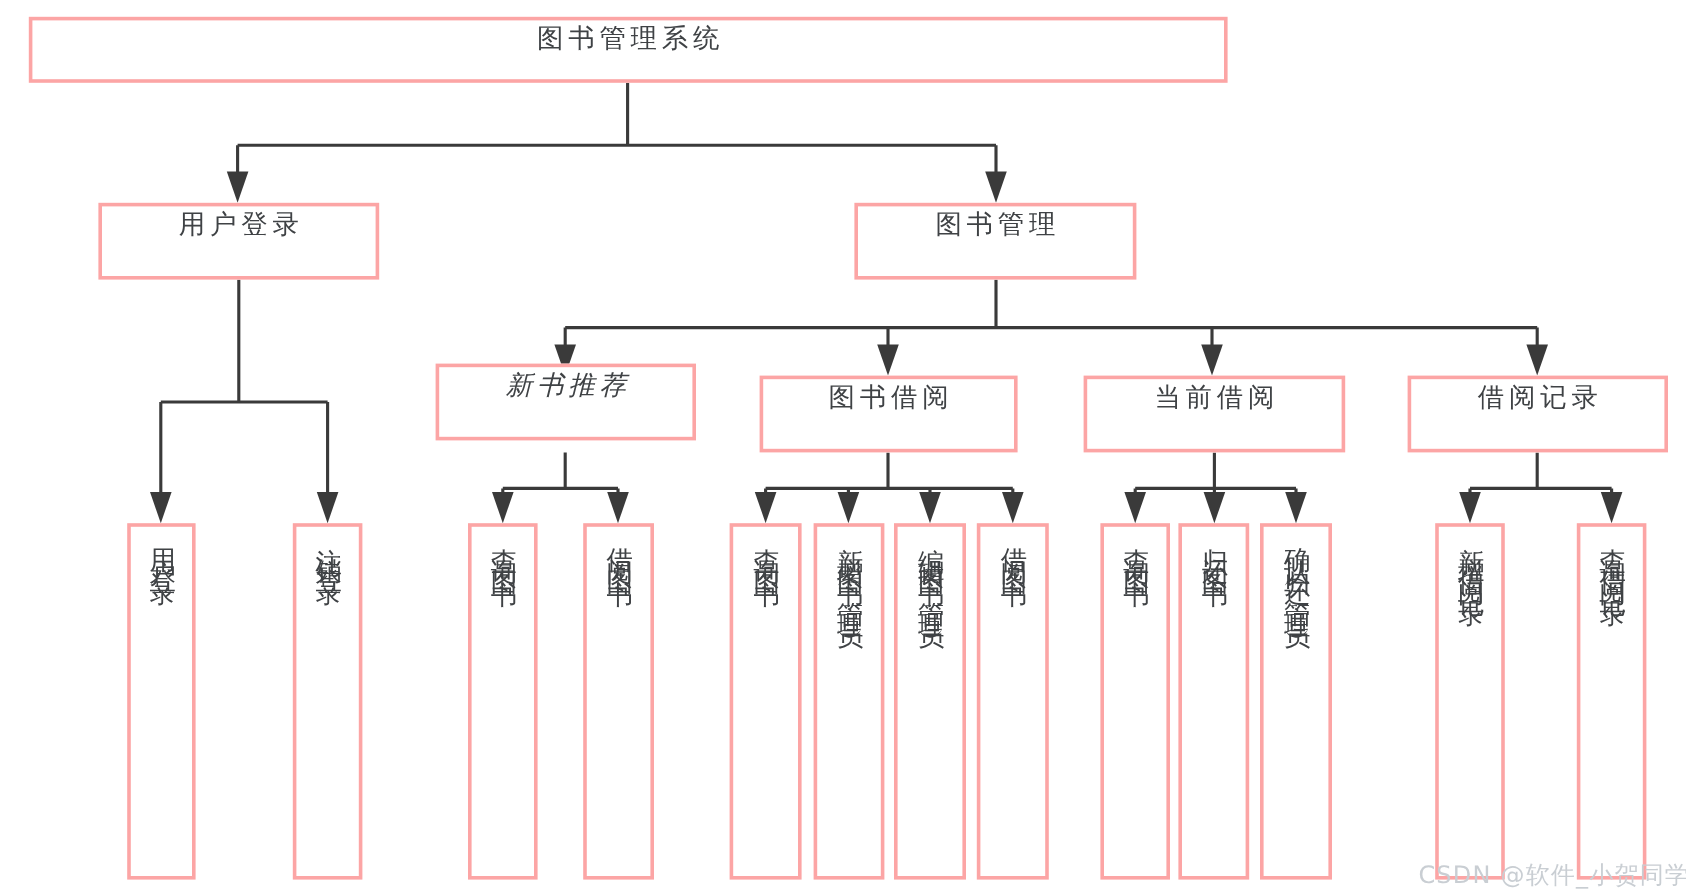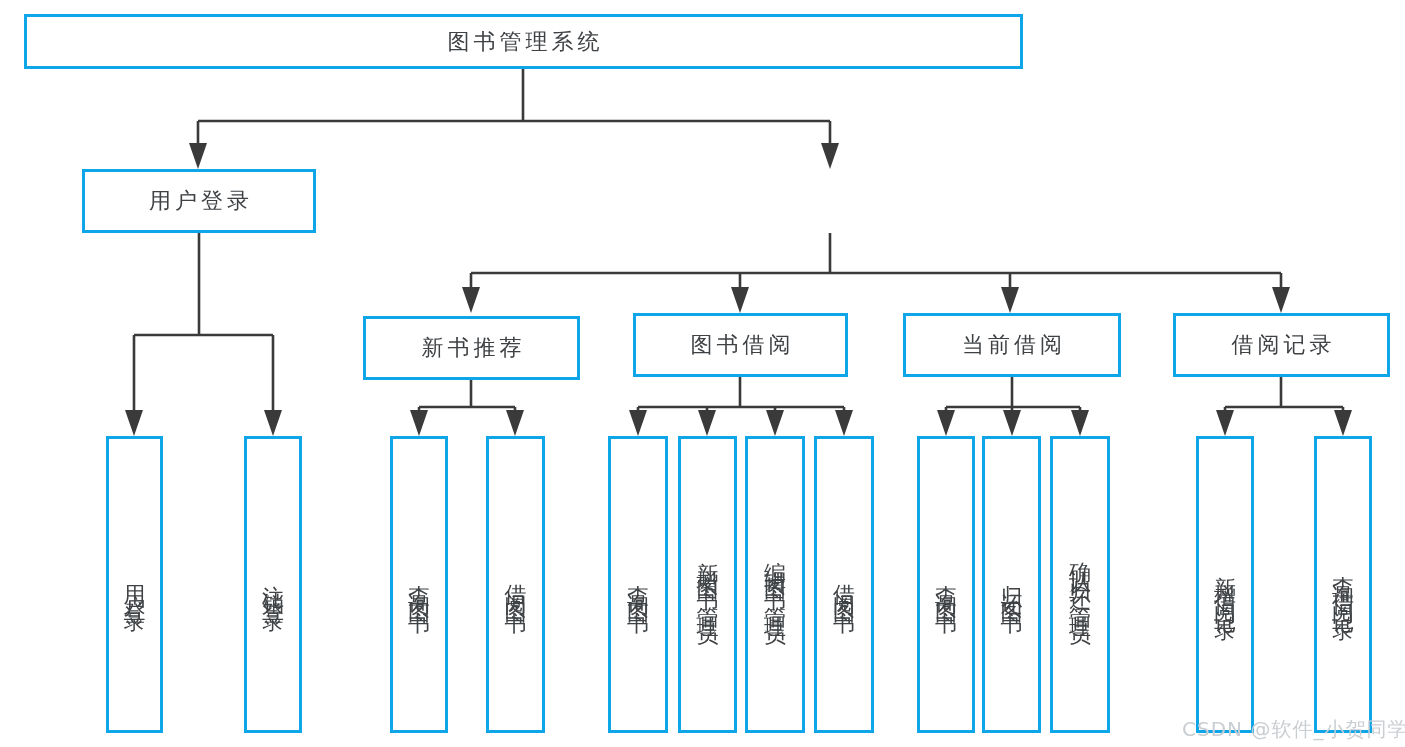--- a/index.html
+++ b/index.html
@@ -7,24 +7,23 @@
     position:relative;
     width:1405px;height:747px;
     background:#ffffff;
     font-family:"DejaVu Sans","Liberation Sans",sans-serif;
     overflow:hidden;
   }
   #connectors{position:absolute;left:0;top:0;width:1405px;height:747px;}
   .box,.vbox{
     position:absolute;
     box-sizing:border-box;
-    border:3px solid #0ea5e9;
+    border:3px solid #fca5a5;
     background:#ffffff;
     display:flex;
-    align-items:center;
     justify-content:center;
   }
   .box .lbl{
     font-size:22px;
     letter-spacing:4px;
     text-indent:4px;
     color:#3f4245;
     white-space:nowrap;
   }
   .vbox .lbl{
@@ -32,21 +31,21 @@
     text-orientation:upright;
     font-size:22px;
     letter-spacing:9px;
     color:#3f4245;
     line-height:1;
   }
   
   .b-root   {left:24px;  top:14px;  width:999px; height:55px;}
   .b-login2 {left:82px;  top:169px; width:234px; height:64px;}
   .b-manage2{left:712px; top:169px; width:235px; height:64px;}
-  .b-l3-0{left:363px; top:316px; width:217px; height:64px;}
+  .b-l3-0{left:363px; top:303px; width:217px; height:64px;font-style:italic;}
   .b-l3-1{left:633px; top:313px; width:215px; height:64px;}
   .b-l3-2{left:903px; top:313px; width:218px; height:64px;}
   .b-l3-3{left:1173px;top:313px; width:217px; height:64px;}
   .leaf{top:436px;height:297px;}
   .leaf-log-0{left:106px; width:57px;}
   .leaf-log-1{left:244px; width:58px;}
   .leaf-rec-0{left:390px; width:58px;}
   .leaf-rec-1{left:486px; width:59px;}
   .leaf-bor-0{left:608px; width:60px;}
   .leaf-bor-1{left:678px; width:59px;}
@@ -117,20 +116,23 @@
     </g>
   </svg>
 
   <div class="box b-root">
     <span class="lbl">图书管理系统</span>
   </div>
 
   <div class="box b-login2">
     <span class="lbl">用户登录</span>
   </div>
+  <div class="box b-manage2">
+    <span class="lbl">图书管理</span>
+  </div>
 
   <div class="box b-l3-0">
     <span class="lbl">新书推荐</span>
   </div>
   <div class="box b-l3-2">
     <span class="lbl">当前借阅</span>
   </div>
   <div class="box b-l3-1">
     <span class="lbl">图书借阅</span>
   </div>

